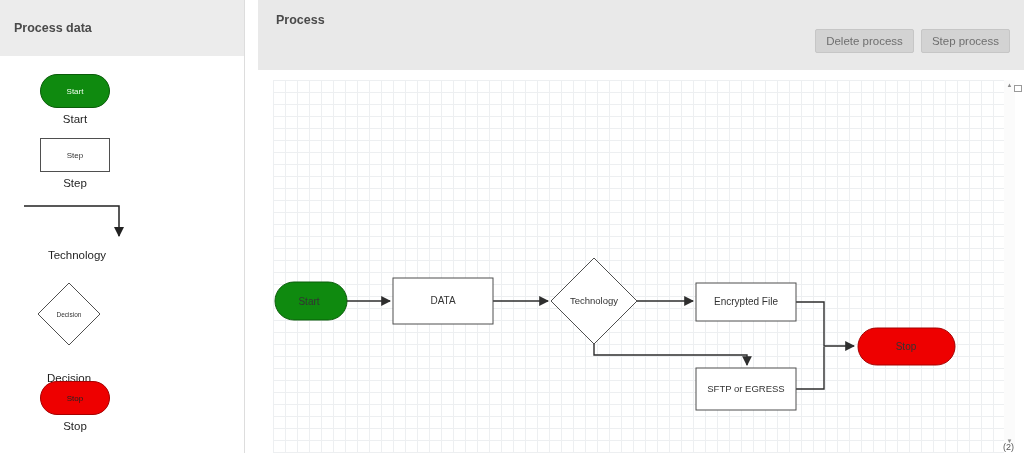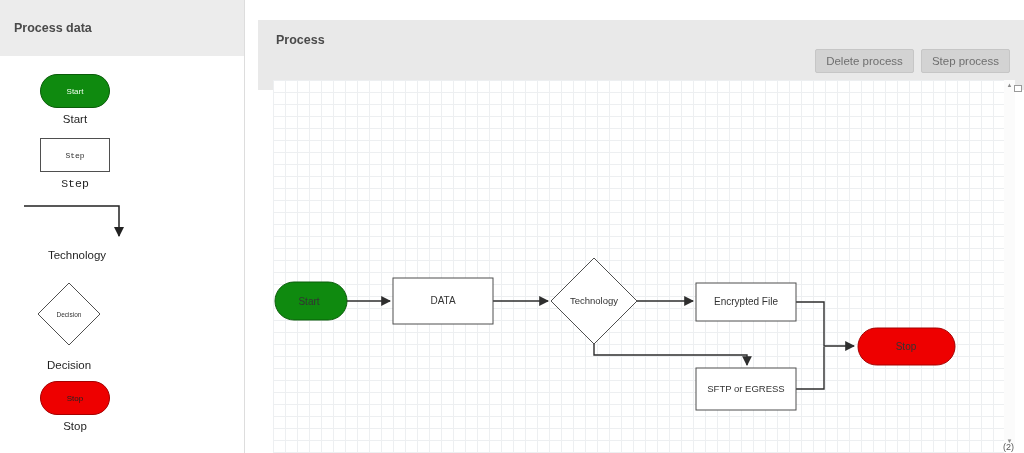--- a/index.html
+++ b/index.html
@@ -16,21 +16,21 @@
               cursor:grab; }
   .pal-caption { font-size:11.5px; color:#1f1f1f; }
   .pal-pill { width:70px; height:34px; border-radius:17px; display:flex; align-items:center;
               justify-content:center; font-size:8px; }
   .pal-pill.green { background:#0f8a0f; border:1px solid #0a5c0a; color:#f2fff2; }
   .pal-pill.red   { background:#ee0000; border:1px solid #a50000; color:#222; }
   .pal-rect { width:70px; height:34px; background:#fff; border:1px solid #4f4f4f;
               display:flex; align-items:center; justify-content:center; font-size:8px; color:#333; }
 
   
-  .main-header { position:absolute; left:258px; top:0; width:766px; height:70px; background:#e9e9e9;margin-top:20px; }
+  .main-header { position:absolute; left:258px; top:0; width:766px; height:70px; background:#e9e9e9; }
   .main-title { position:absolute; left:18px; top:13px; font-size:12.5px; font-weight:bold; color:#4a4a4a; }
   .header-buttons { position:absolute; right:14px; top:29px; display:flex; gap:7px; }
   .hdr-btn { background:#d3d3d3; border:1px solid #c6c6c6; border-radius:2px; color:#6f6f6f;
              font-size:11.5px; font-family:"Liberation Sans", sans-serif; padding:5px 10px; cursor:pointer; }
 
   
   .canvas { position:absolute; left:273px; top:80px; width:731px; height:373px;
             background-color:#fff;
             background-image:
               linear-gradient(#edeff1 1px, transparent 1px),
@@ -58,40 +58,40 @@
       <span class="sidebar-title">Process data</span>
     </div>
 
     <div class="pal-item" style="left:40px; top:74px;">
       <div class="pal-pill green">
         <span>Start</span>
       </div>
       <div class="pal-caption">Start</div>
     </div>
 
-    <div class="pal-item" style="left:40px; top:138px;font-family:Liberation Mono, monospace;">
+    <div class="pal-item" style="left:40px; top:138px;">
       <div class="pal-rect">
         <span>Step</span>
       </div>
       <div class="pal-caption">Step</div>
     </div>
 
     <div class="pal-item" style="left:22px; top:200px;">
       <svg width="110" height="44">
         <defs>
           <marker id="arr-side" viewBox="0 0 10 10" refX="9" refY="5" markerWidth="7" markerHeight="7" orient="auto">
             <path d="M0,0 L10,5 L0,10 z" fill="#222"></path>
           </marker>
         </defs>
         <polyline points="2,6 97,6 97,36" fill="none" stroke="#222" stroke-width="1.5" marker-end="url(#arr-side)"></polyline>
       </svg>
       <div class="pal-caption">Technology</div>
     </div>
 
-    <div class="pal-item" style="left:36px; top:281px; gap:12px;">
+    <div class="pal-item" style="left:36px; top:281px; gap:25px;">
       <svg width="66" height="66">
         <polygon points="33,2 64,33 33,64 2,33" fill="#fff" stroke="#4f4f4f" stroke-width="1"></polygon>
         <text x="33" y="36" text-anchor="middle" font-size="6.5">Decision</text>
       </svg>
       <div class="pal-caption">Decision</div>
     </div>
 
     <div class="pal-item" style="left:40px; top:381px;">
       <div class="pal-pill red">
         <span>Stop</span>

